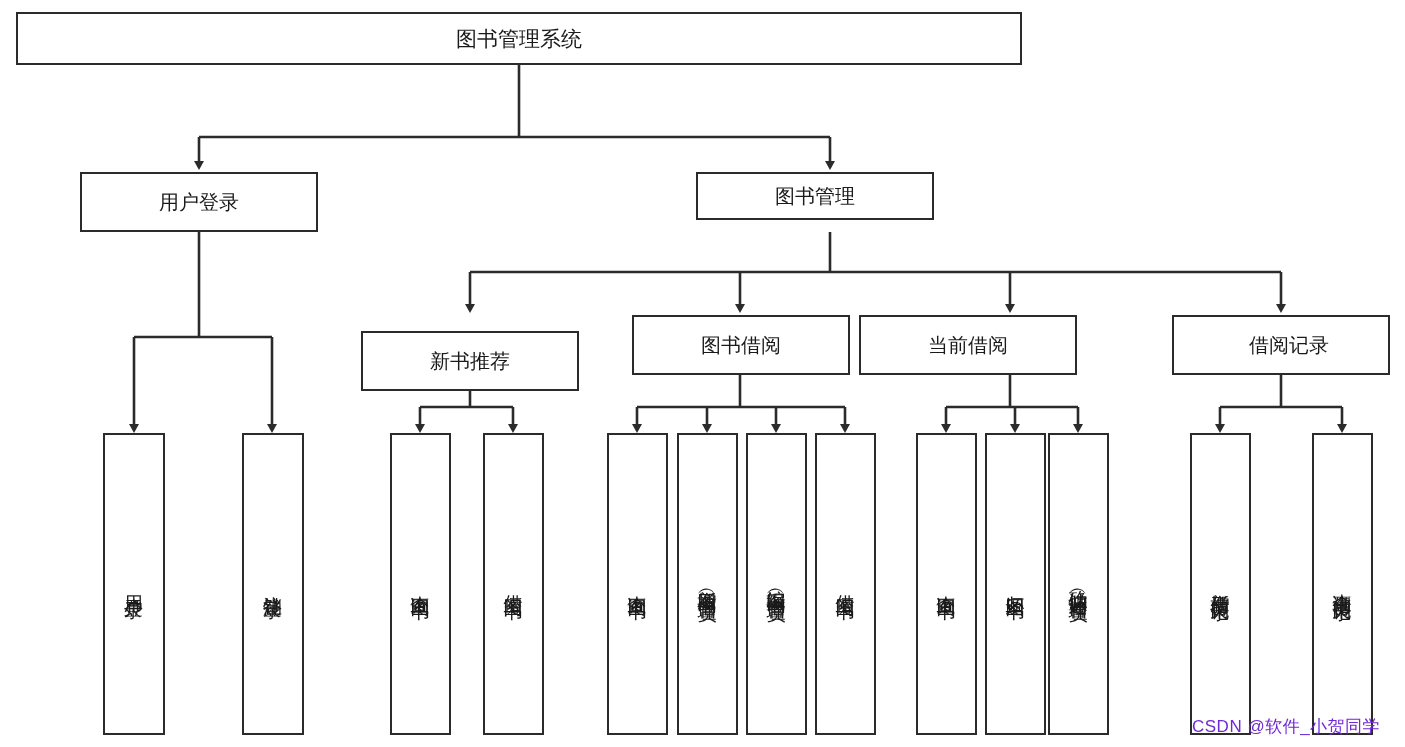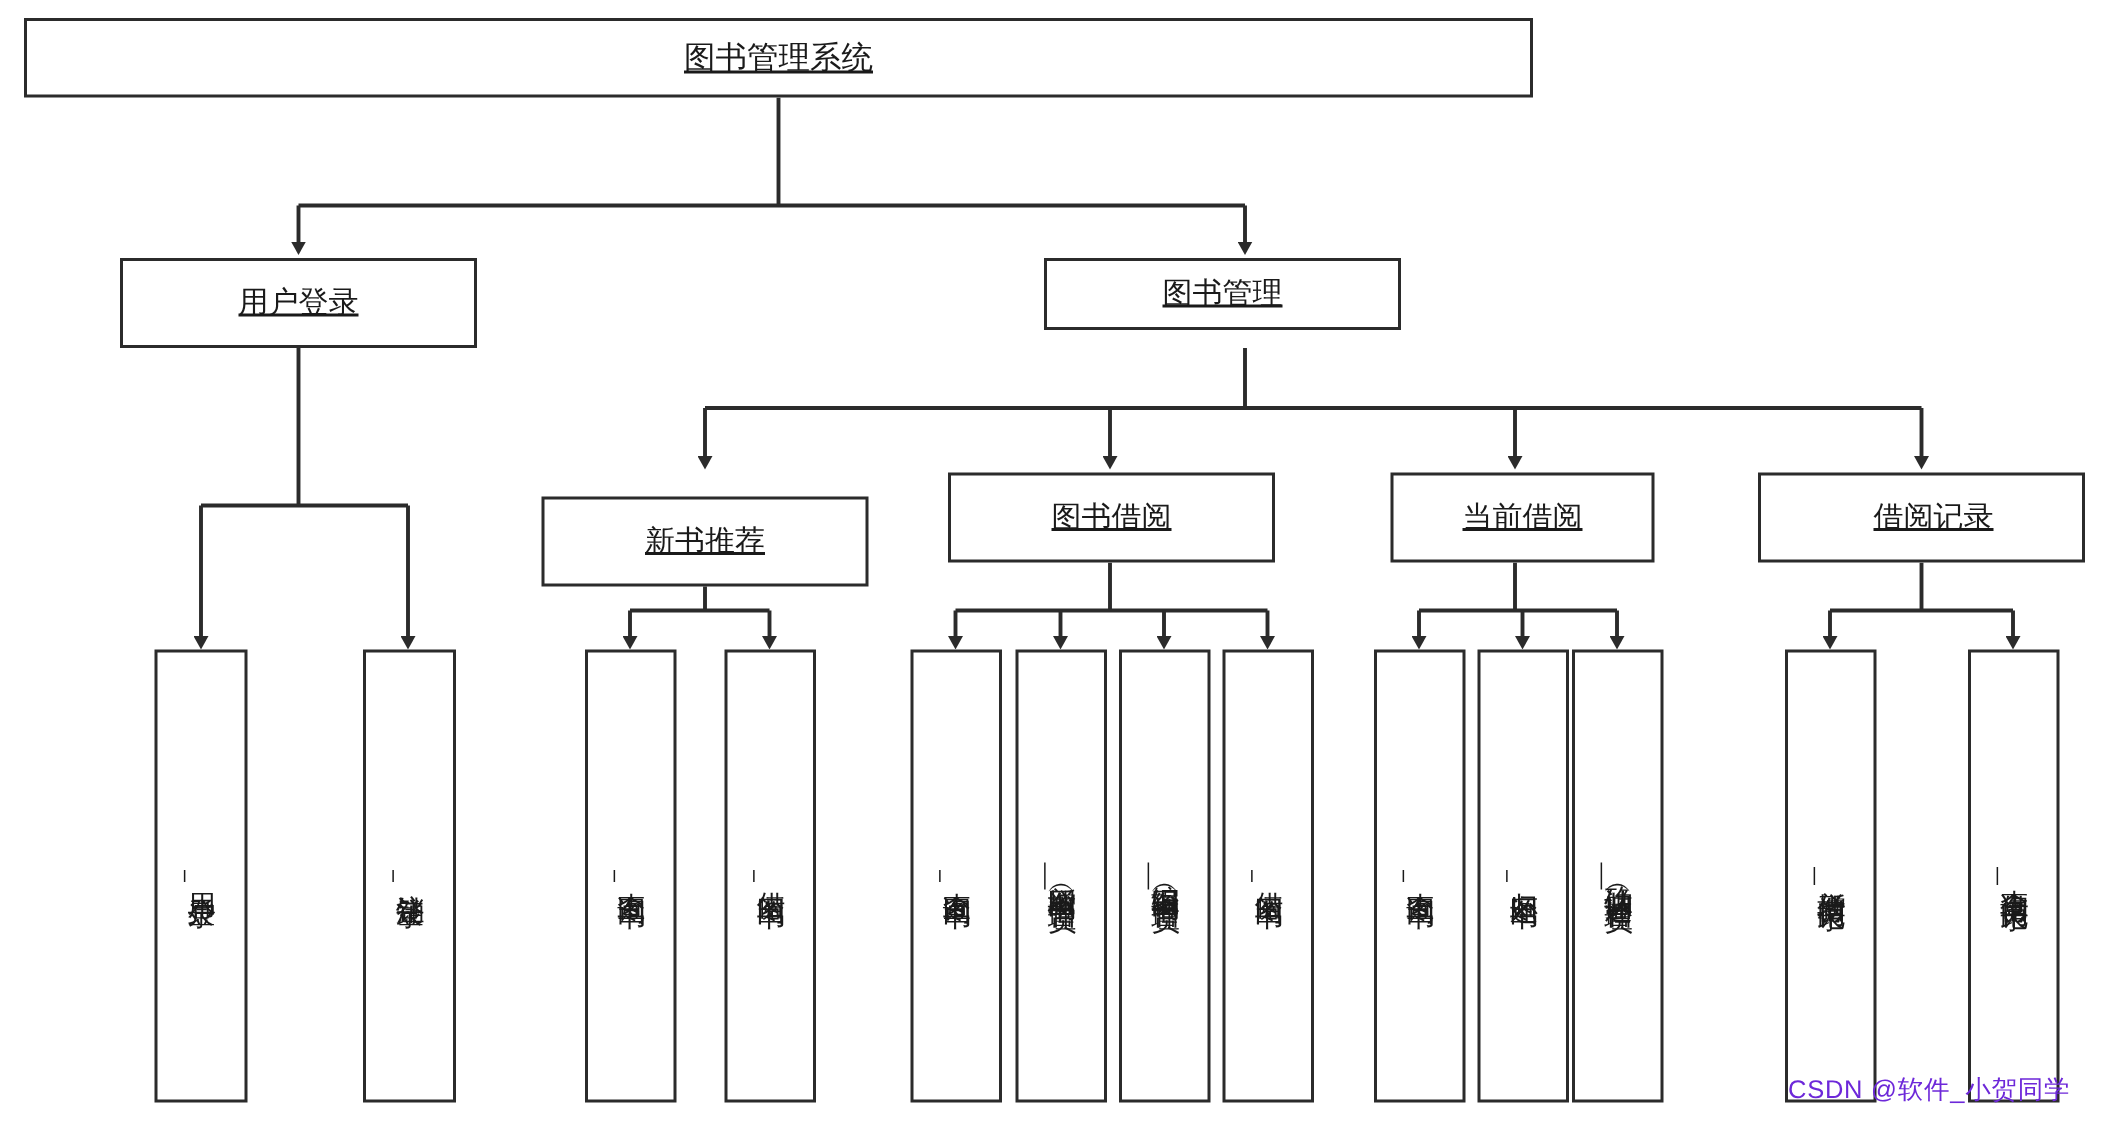--- a/index.html
+++ b/index.html
@@ -27,21 +27,20 @@
   .node {
     position: absolute;
     box-sizing: border-box;
     background: #ffffff;
     border: 2px solid #2b2b2b;
     display: flex;
     align-items: center;
     justify-content: center;
     color: #1a1a1a;
     z-index: 2;
-    text-decoration: underline;
   }
   .node-label {
     display: block;
     text-align: center;
     line-height: 1.22;
     white-space: nowrap;
   }
   .node.vertical .node-label {
     writing-mode: vertical-rl;
     text-orientation: upright;
@@ -132,21 +131,21 @@
   </div>
 
   <div class="node lvl3" style="left:361px; top:331px; width:218px; height:60px;justify-content:center;">
     <span class="node-label">新书推荐</span>
   </div>
 
   <div class="node lvl3" style="left:632px; top:315px; width:218px; height:60px;">
     <span class="node-label">图书借阅</span>
   </div>
 
-  <div class="node lvl3" style="left:927px; top:315px; width:176px; height:60px;">
+  <div class="node lvl3" style="left:859px; top:315px; width:218px; height:60px;">
     <span class="node-label">当前借阅</span>
   </div>
 
   <div class="node lvl3" style="left:1172px; top:315px; width:218px; height:60px;padding-left:16px;">
     <span class="node-label">借阅记录</span>
   </div>
 
   <div class="node leaf vertical" style="left:103px; top:433px; width:62px; height:302px;">
     <span class="node-label">用户登录</span>
   </div>

